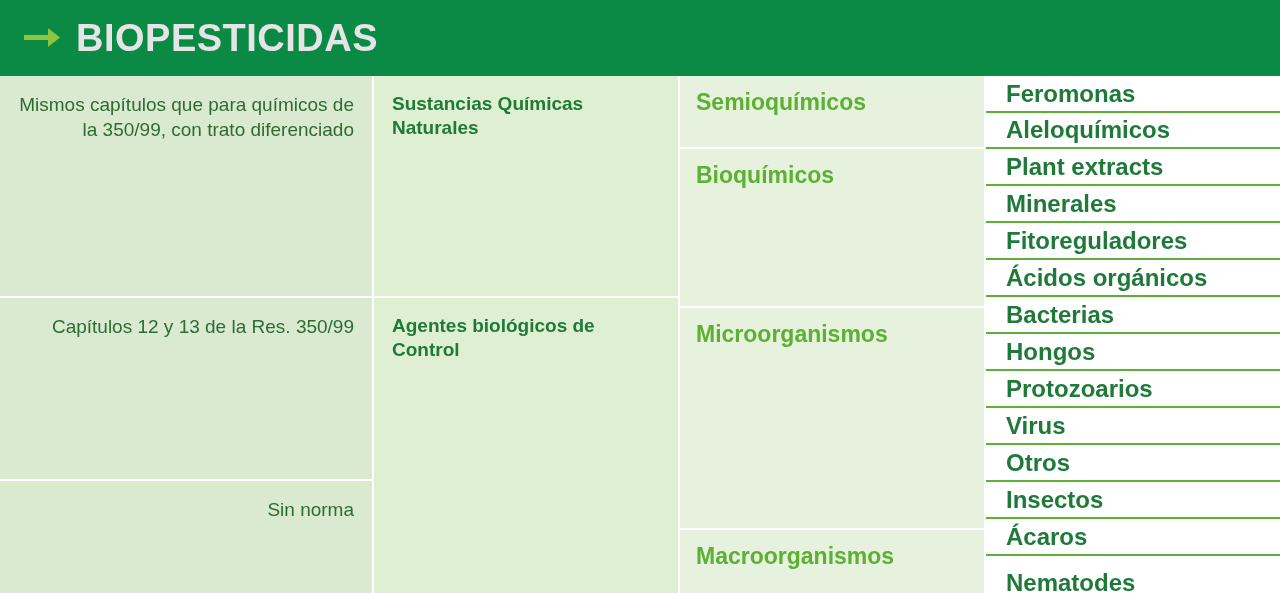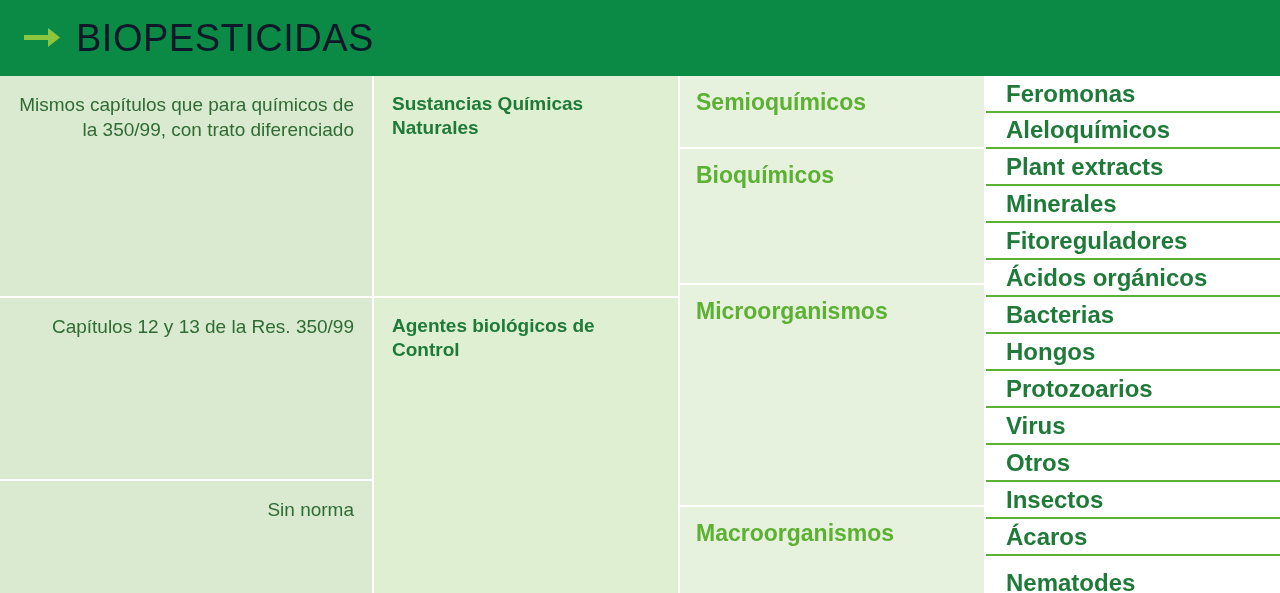--- a/index.html
+++ b/index.html
@@ -34,23 +34,23 @@
   }
   .banner-arrow {
     width: 40px;
     height: 40px;
     margin-right: 14px;
     display: flex;
     align-items: center;
     justify-content: center;
   }
   .banner-title {
-    color: #0f172a;
+    color: #e5e5e5;
     font-size: 38px;
-    font-weight: normal;
+    font-weight: bold;
     letter-spacing: 0.5px;
     font-family: "Liberation Sans", sans-serif;
   }
 
   
   .body-grid {
     position: absolute;
     left: 0;
     top: 76px;
     width: 1280px;
@@ -146,21 +146,21 @@
       <div class="cellA" style="height:112px">Sin norma</div>
     </div>
 
     <div class="colB">
       <div class="cellB" style="height:222px">Sustancias Químicas Naturales</div>
       <div class="cellB" style="height:331px">Agentes biológicos de Control</div>
     </div>
 
     <div class="colC">
       <div class="cellC" style="height:73px">Semioquímicos</div>
-      <div class="cellC" style="height:136px">Bioquímicos</div>
+      <div class="cellC" style="height:159px">Bioquímicos</div>
       <div class="cellC" style="height:222px">Microorganismos</div>
       <div class="cellC" style="height:110px">Macroorganismos</div>
     </div>
 
     <div class="colD">
       <div class="cellD" style="height:37px">Feromonas</div>
       <div class="cellD" style="height:36px">Aleloquímicos</div>
       <div class="cellD" style="height:37px">Plant extracts</div>
       <div class="cellD" style="height:37px">Minerales</div>
       <div class="cellD" style="height:37px">Fitoreguladores</div>

